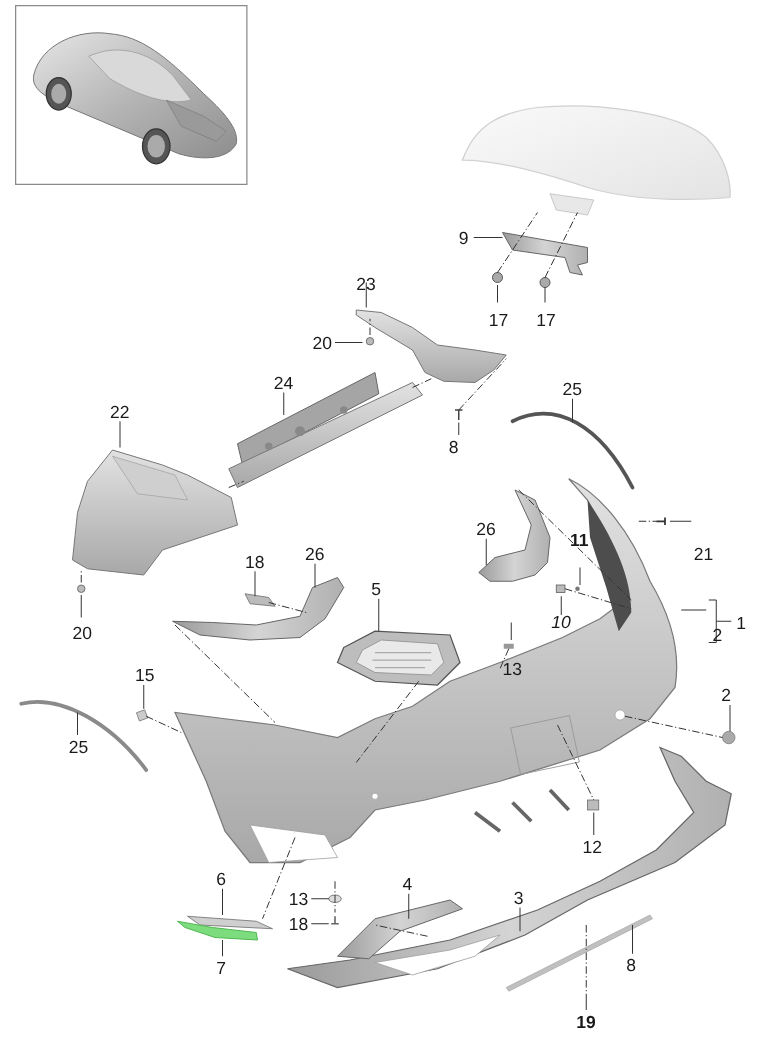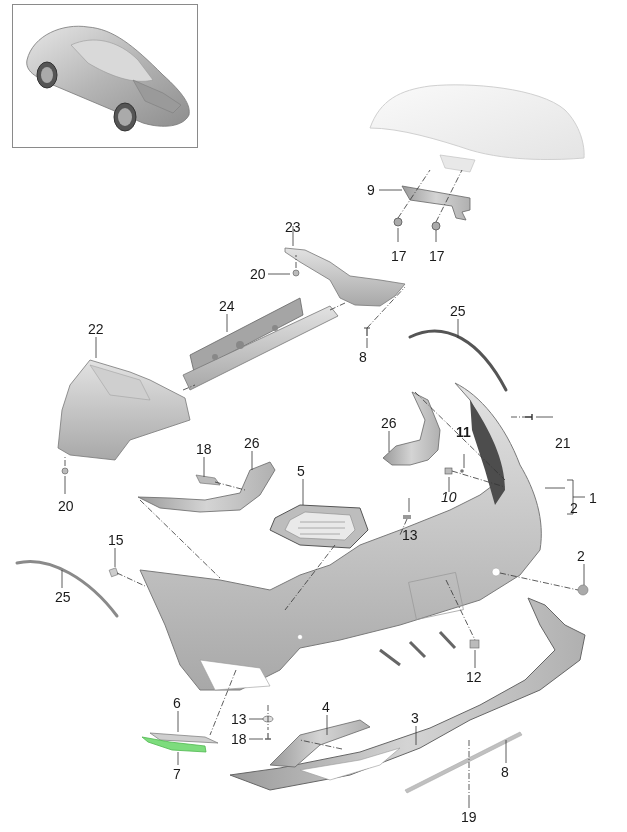--- a/index.html
+++ b/index.html
@@ -217,21 +217,21 @@
   <span class="callout" style="left:441px;top:490px;font-style:italic;">10</span>
   <span class="callout" style="left:456px;top:425px;font-weight:bold;">11</span>
   <span class="callout" style="left:466px;top:670px;">12</span>
   <span class="callout" style="left:402px;top:484px;margin-top:44px;">13</span>
   <span class="callout" style="left:231px;top:712px;">13</span>
   <span class="callout" style="left:108px;top:533px;">15</span>
   <span class="callout" style="left:359px;top:350px;">8</span>
   <span class="callout" style="left:391px;top:249px;">17</span>
   <span class="callout" style="left:429px;top:249px;">17</span>
   <span class="callout" style="left:231px;top:732px;">18</span>
-  <span class="callout" style="left:461px;top:810px;">19</span>
+  <span class="callout" style="left:461px;top:810px;font-weight:bold;">19</span>
   <span class="callout" style="left:250px;top:267px;">20</span>
   <span class="callout" style="left:58px;top:499px;">20</span>
   <span class="callout" style="left:555px;top:410px;margin-top:26px;">21</span>
   <span class="callout" style="left:88px;top:322px;">22</span>
   <span class="callout" style="left:285px;top:220px;">23</span>
   <span class="callout" style="left:219px;top:299px;">24</span>
   <span class="callout" style="left:450px;top:304px;">25</span>
   <span class="callout" style="left:55px;top:590px;">25</span>
   <span class="callout" style="left:381px;top:416px;">26</span>
   <span class="callout" style="left:244px;top:436px;">26</span>

